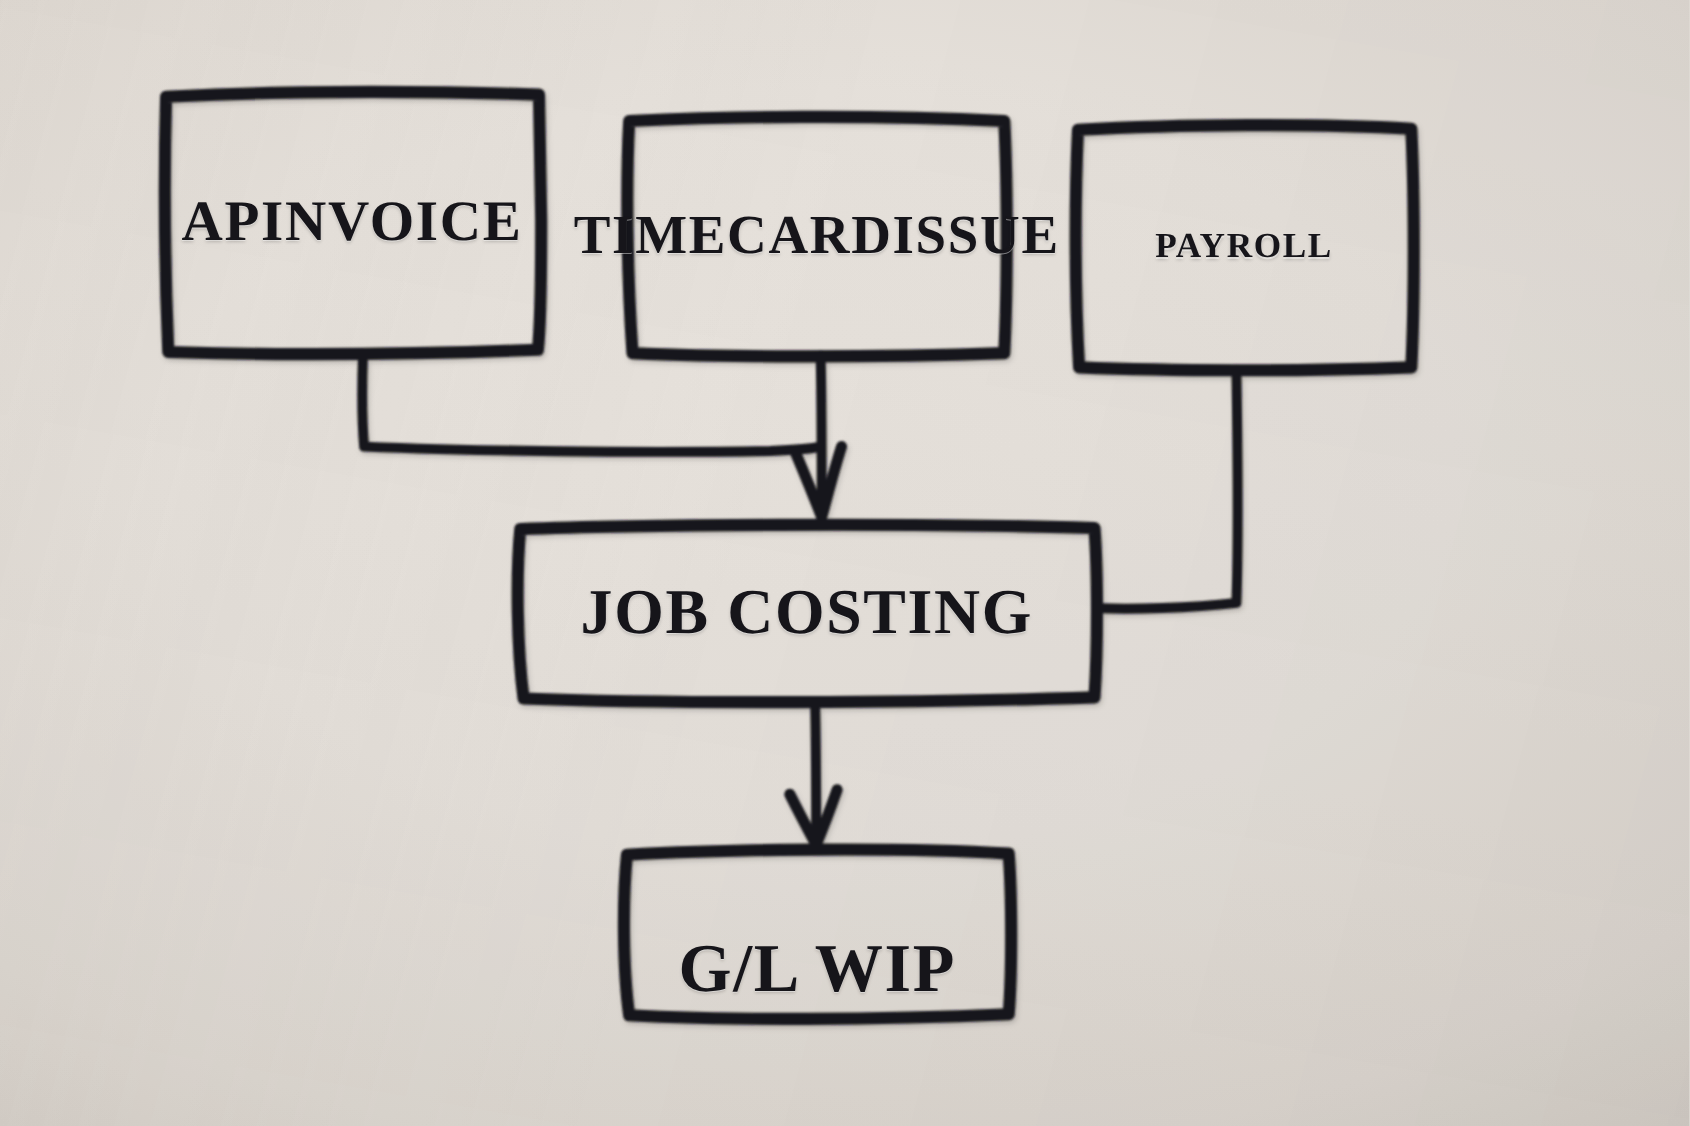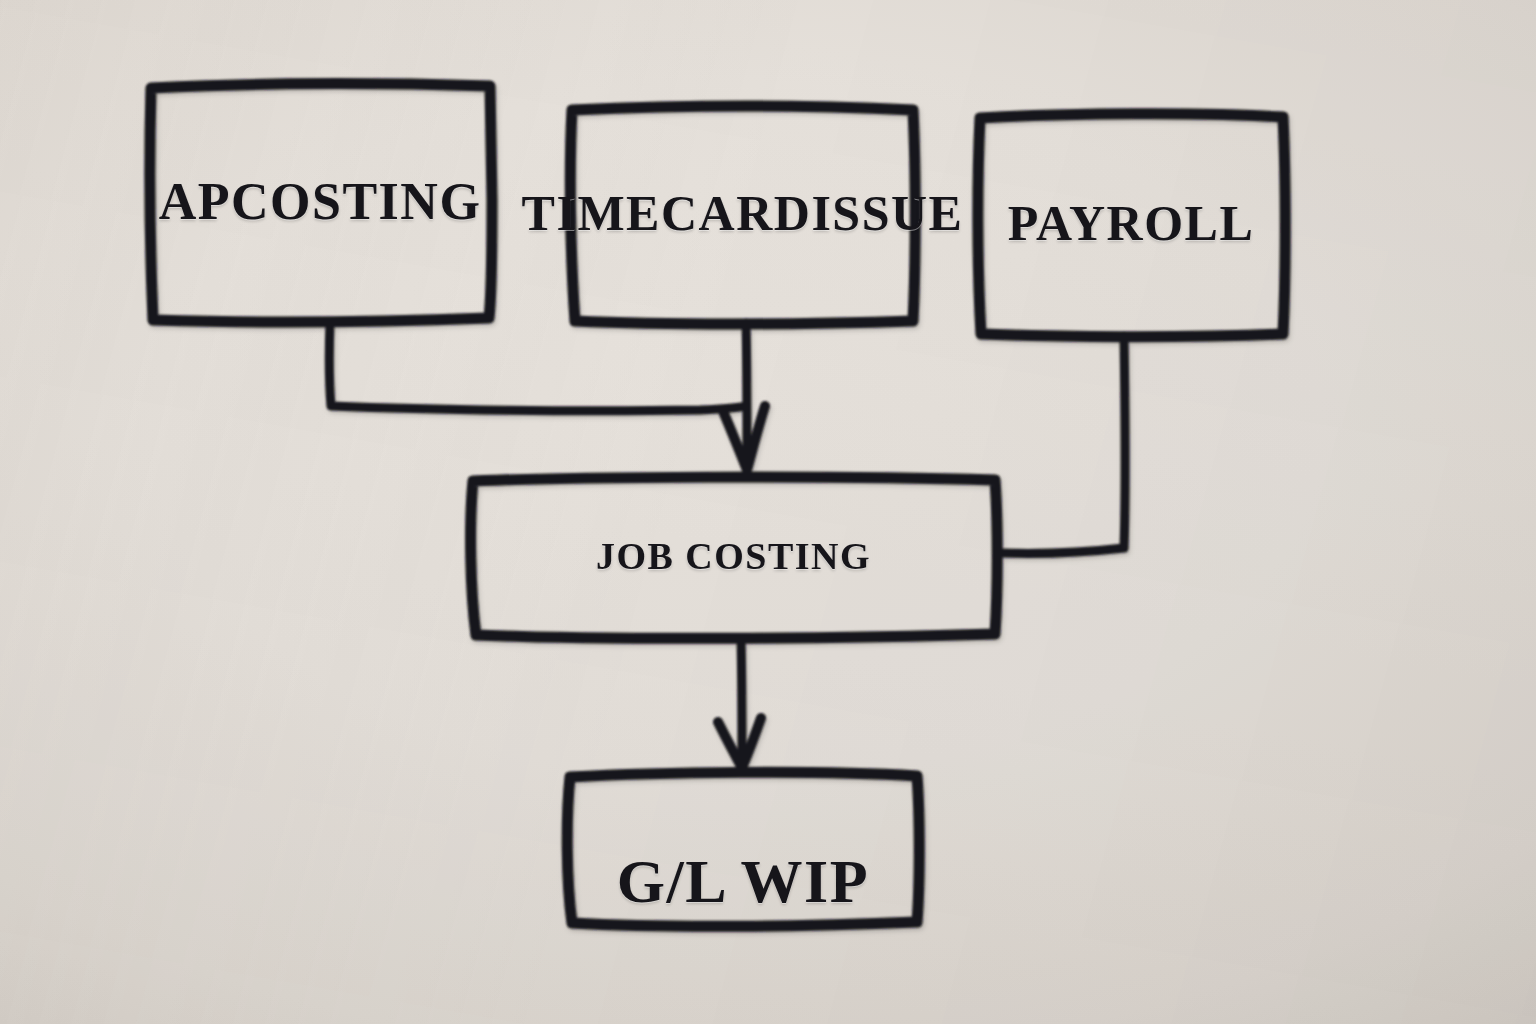--- a/index.html
+++ b/index.html
@@ -127,33 +127,33 @@
                  C 742 680, 742 730, 742 768"></path>
         <path stroke-width="10" d="M 718 722 C 726 738, 735 755, 742 768
                  M 761 718 C 754 738, 747 756, 742 768"></path>
 
       </g>
     </g>
   </svg>
 
   <div class="node-label" style="left:148px; top:81px; width:344px; height:241px; font-size:52px;">
     <span>AP</span>
-    <span>COSTING</span>
+    <span>INVOICE</span>
   </div>
 
   <div class="node-label" style="left:570px; top:104px; width:345px; height:218px; font-size:50px;">
     <span>TIMECARD</span>
     <span>ISSUE</span>
   </div>
 
-  <div class="node-label" style="left:977px; top:112px; width:308px; height:223px; font-size:50px;gap:31px;">
+  <div class="node-label" style="left:977px; top:112px; width:308px; height:223px; font-size:32px;gap:31px;">
     <span>PAYROLL</span>
   </div>
 
-  <div class="node-label" style="left:470px; top:475px; width:527px; height:162px; font-size:38px;text-align:right;">
+  <div class="node-label" style="left:470px; top:475px; width:527px; height:162px; font-size:58px;text-align:right;">
     <span>JOB COSTING</span>
   </div>
 
   <div class="node-label" style="left:566px; top:804px; width:354px; height:155px; font-size:62px;">
     <span>G/L WIP</span>
   </div>
 
   <div id="grain"></div>
 </div>
 

